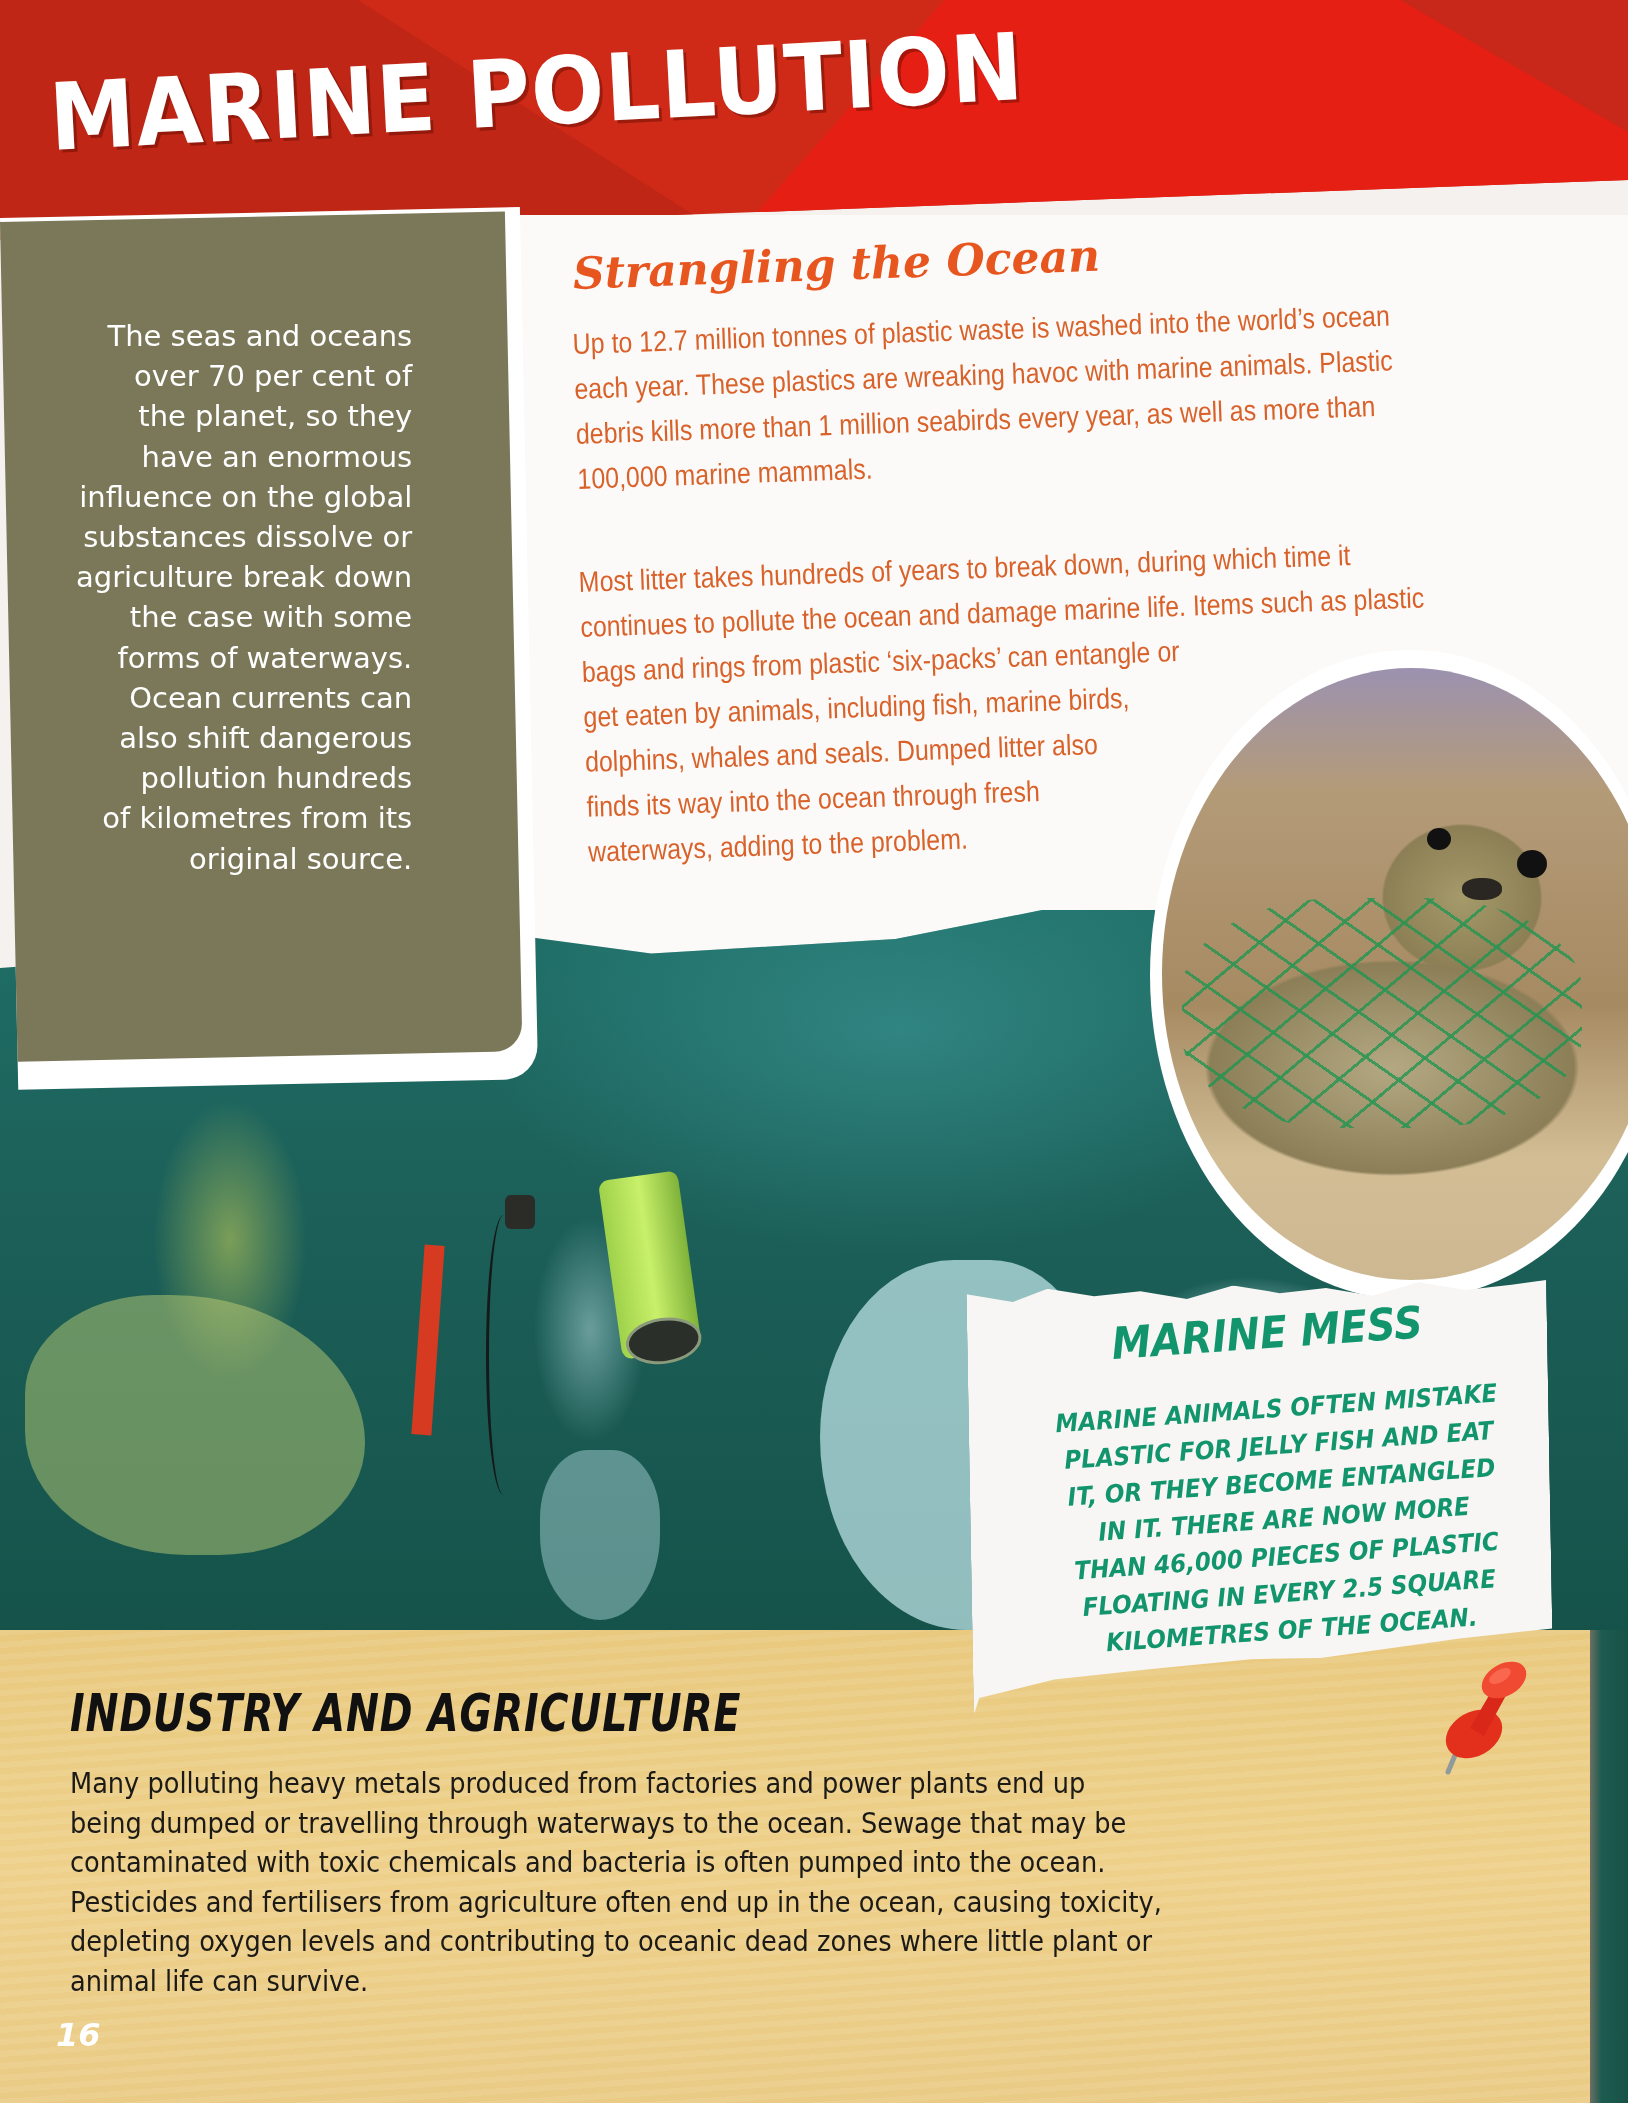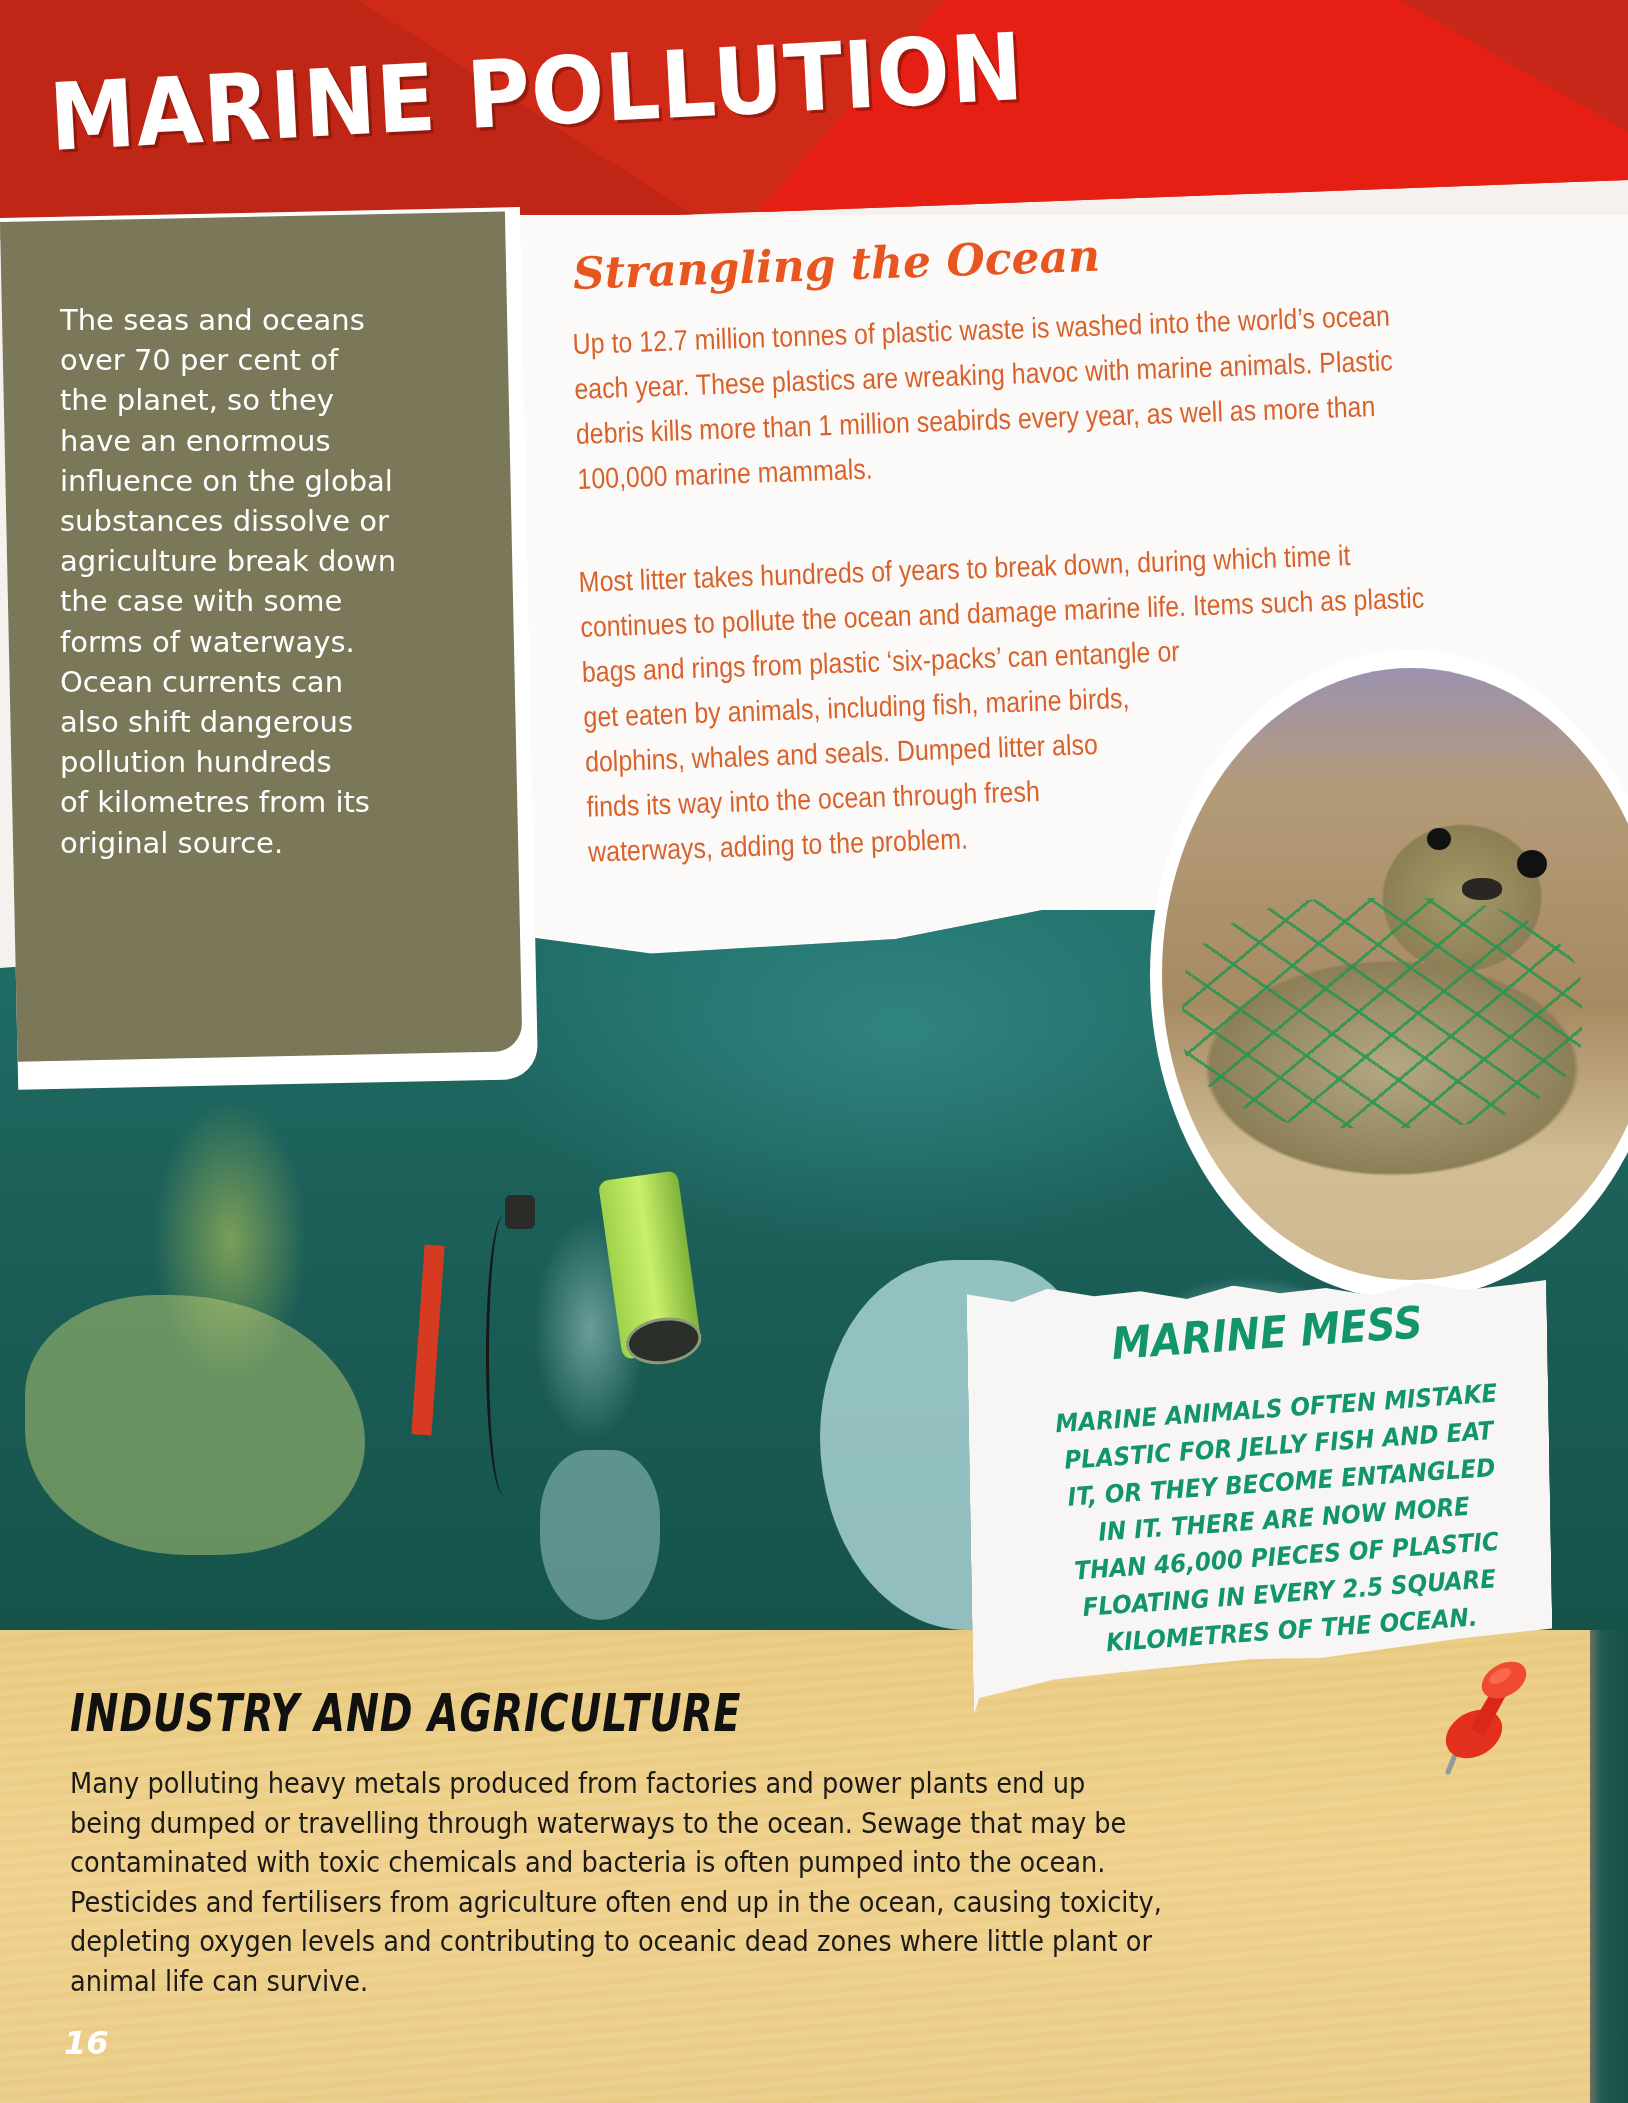--- a/index.html
+++ b/index.html
@@ -64,22 +64,22 @@
     position: absolute; left: 0; top: 218px; width: 520px; height: 872px;
     background: #ffffff; border-radius: 0 0 34px 0;
     transform: rotate(-1.2deg); transform-origin: left top;
   }
   .intro-box {
     position: absolute; left: 0; top: 222px; width: 505px; height: 840px;
     background: #7b7759; border-radius: 0 0 28px 0;
     transform: rotate(-1.2deg); transform-origin: left top;
   }
   .intro-text {
-    position: absolute; left: 60px; top: 300px; margin: 0;
-    color: #ffffff; font-family: "DejaVu Sans", sans-serif; font-size: 29px; line-height: 40.2px;
+    position: absolute; left: 60px; top: 300px; margin: 16px;
+    color: #ffffff; font-family: "DejaVu Sans", sans-serif; font-size: 29px; line-height: 40.2px; text-align: right;
   }
   .intro-text .line { display: block; white-space: nowrap; }
 
   
   .ocean-photo {
     position: absolute; left: 0; top: 910px; width: 1628px; height: 725px;
     background:
       radial-gradient(ellipse 160px 90px at 1250px 430px, rgba(200,230,235,0.85), rgba(200,230,235,0) 70%),
       radial-gradient(ellipse 110px 200px at 230px 330px, rgba(200,210,90,0.55), rgba(200,210,90,0) 70%),
       radial-gradient(ellipse 80px 160px at 590px 420px, rgba(170,210,215,0.55), rgba(170,210,215,0) 70%),
@@ -162,21 +162,21 @@
     color: #111111; font-family: "DejaVu Sans", sans-serif; font-weight: bold; font-style: italic;
     font-size: 47px; letter-spacing: 1px; transform: scaleX(0.84) scaleY(1.1); transform-origin: left top;
   }
   .industry-text {
     position: absolute; left: 70px; top: 1764px; margin: 0;
     color: #1c1a16; font-family: "DejaVu Sans", sans-serif; font-size: 28.5px; line-height: 39.5px;
     transform: scaleX(0.9); transform-origin: left top;
   }
   .industry-text .line { display: block; white-space: nowrap; }
   .page-number {
-    position: absolute; left: 48px; top: 2008px; margin: 16px;
+    position: absolute; left: 48px; top: 2008px; margin: 8px;
     color: #ffffff; font-family: "DejaVu Sans", sans-serif; font-weight: bold; font-style: italic;
     font-size: 32px;
   }
 
   
   .note {
     position: absolute; left: 970px; top: 1285px; width: 580px; height: 425px;
     background: #f7f6f4;
     clip-path: polygon(0 1%, 8% 3%, 14% 0, 22% 2%, 30% 1%, 38% 3%, 46% 0, 54% 2%, 62% 1%, 70% 3%, 78% 0, 86% 2%, 94% 1%, 100% 0, 100% 82%, 84% 84%, 72% 86%, 60% 88%, 48% 88%, 30% 90%, 14% 92%, 1% 96%, 0 100%);
     transform: rotate(-1deg);

